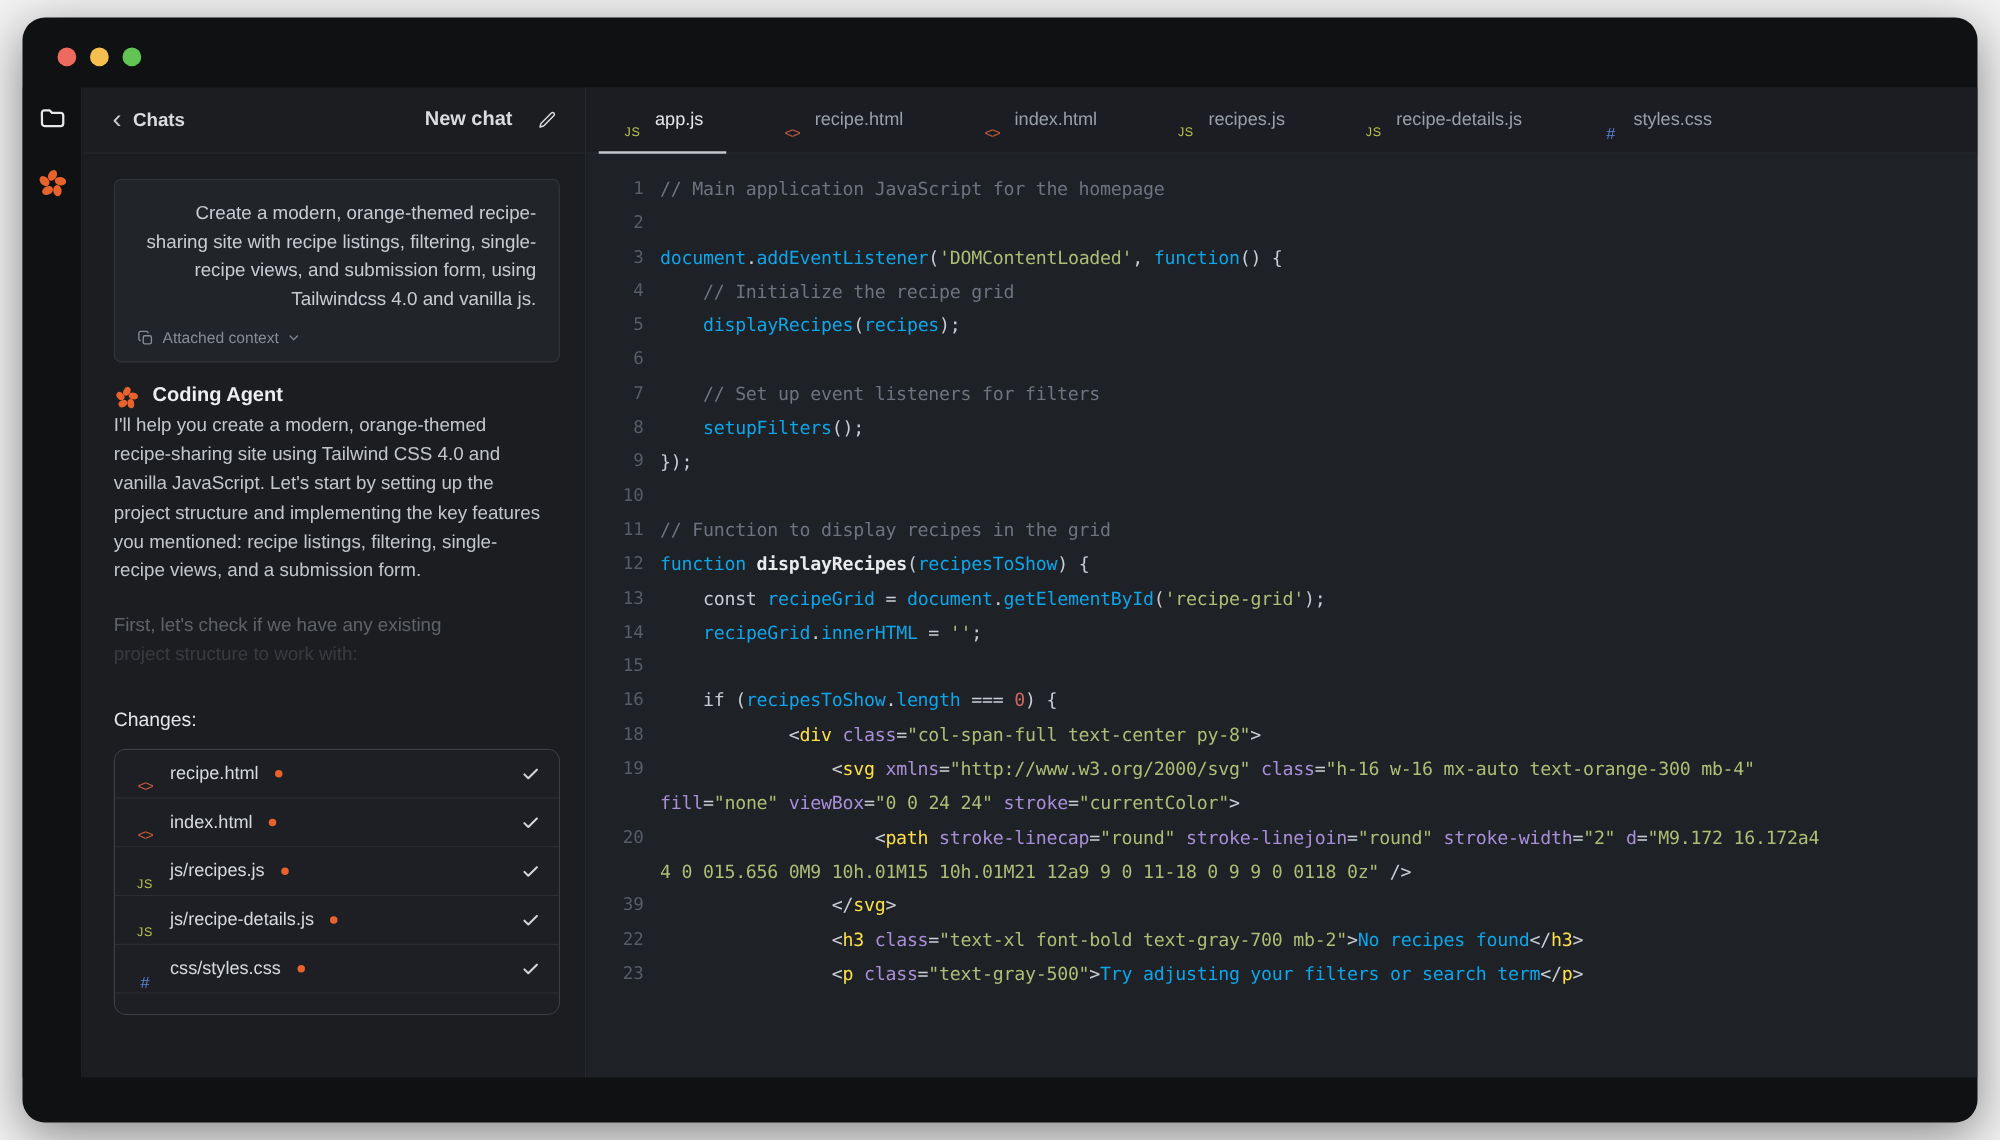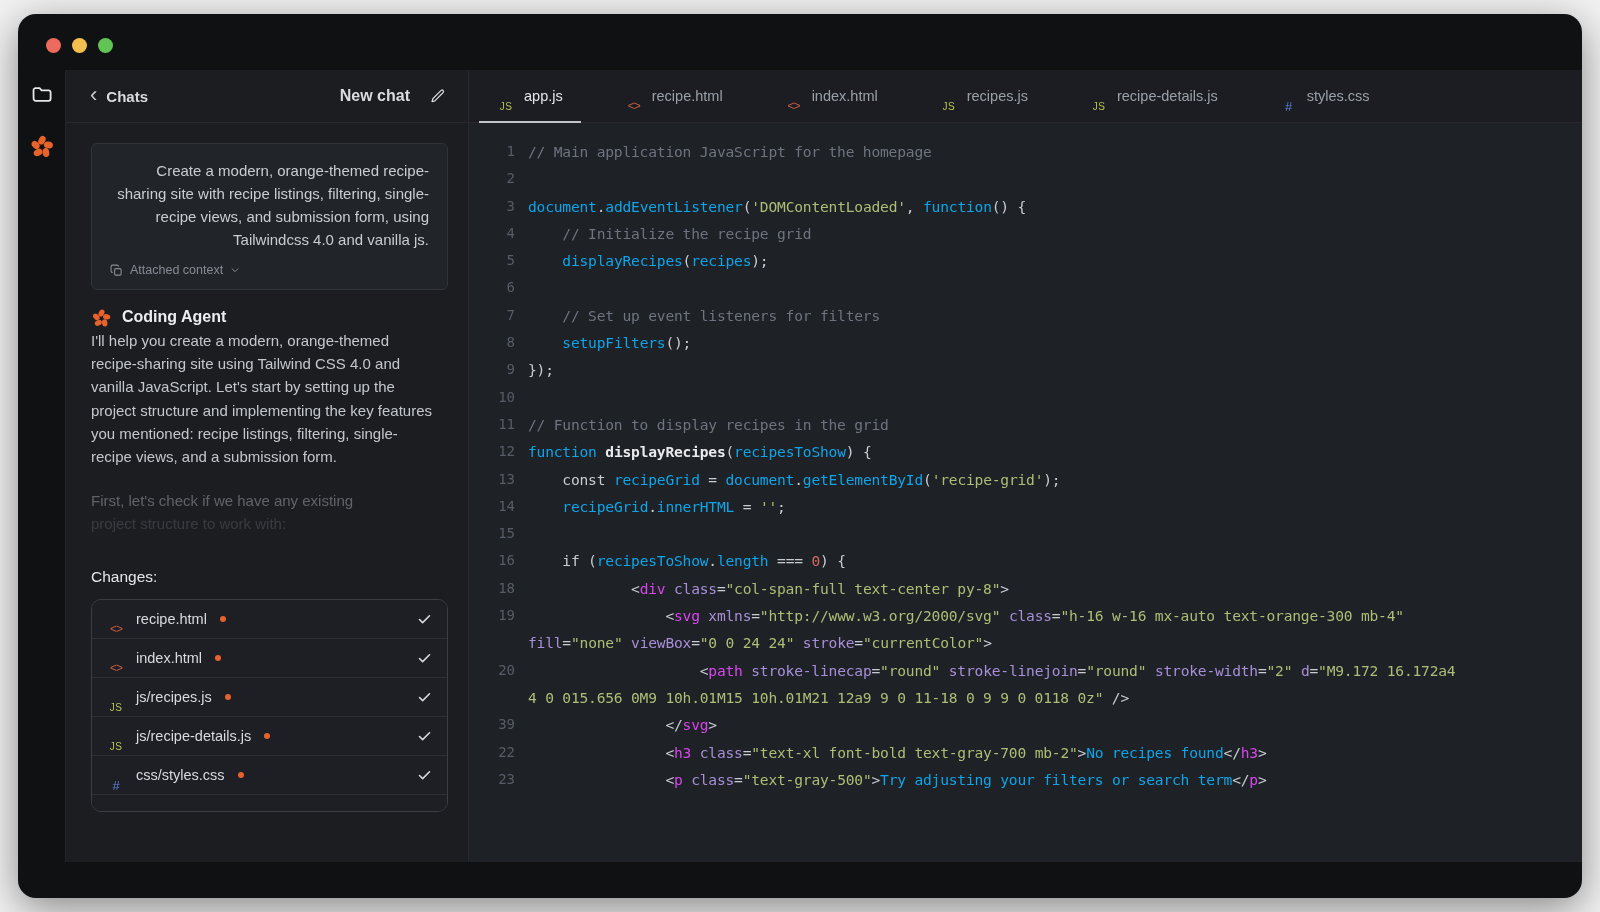--- a/index.html
+++ b/index.html
@@ -53,21 +53,21 @@
     align-items:stretch;padding-left:10px;}
   .tab{display:flex;align-items:center;gap:9px;padding:0 18px;position:relative;font-size:14.5px;
     color:#9aa0a8;margin-right:26px;}
   .tab.active{color:#e4e6e9;}
   .tab.active::after{content:"";position:absolute;left:0;right:0;bottom:-1px;height:2px;background:#c2c6cc;}
   .code{flex:1;padding-top:15px;overflow:hidden;font-family:"DejaVu Sans Mono",monospace;}
   .crow{display:flex;height:27.3px;line-height:27.3px;white-space:pre;}
   .gutter{width:46px;flex:none;text-align:right;padding-right:13px;color:#565d66;font-size:14px;}
   .csrc{font-size:14.6px;letter-spacing:-.2px;text-align:right;}
   .tk-d{color:#c9cdd3}.tk-c{color:#6d7480}.tk-b{color:#0ea5e9}.tk-s{color:#aebe76}
-  .tk-n{color:#d2695f}.tk-a{color:#a98fd9}.tk-t{color:#d946ef}
+  .tk-n{color:#d2695f}.tk-a{color:#a98fd9}.tk-t{color:#fde047}
   .tk-f{color:#e8eaec;font-weight:700}
   svg{display:block;}
 </style>
 </head>
 <body>
 
 <div class="window">
 
   <div class="lights">
     <div class="light" id="light-0" style="background: rgb(237, 106, 94);"></div>

